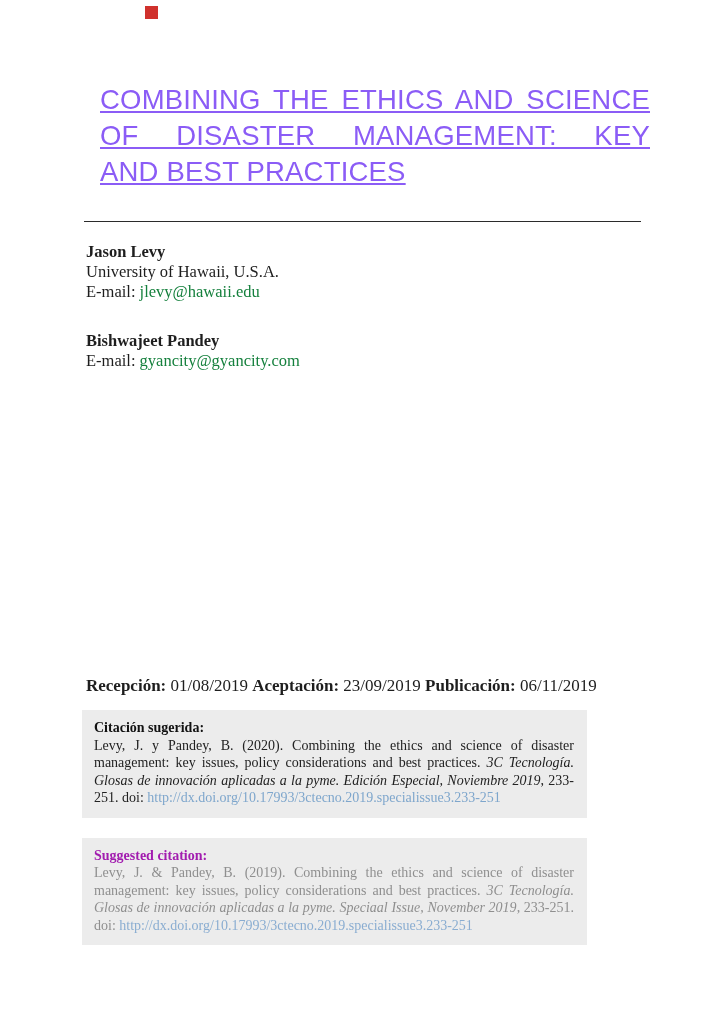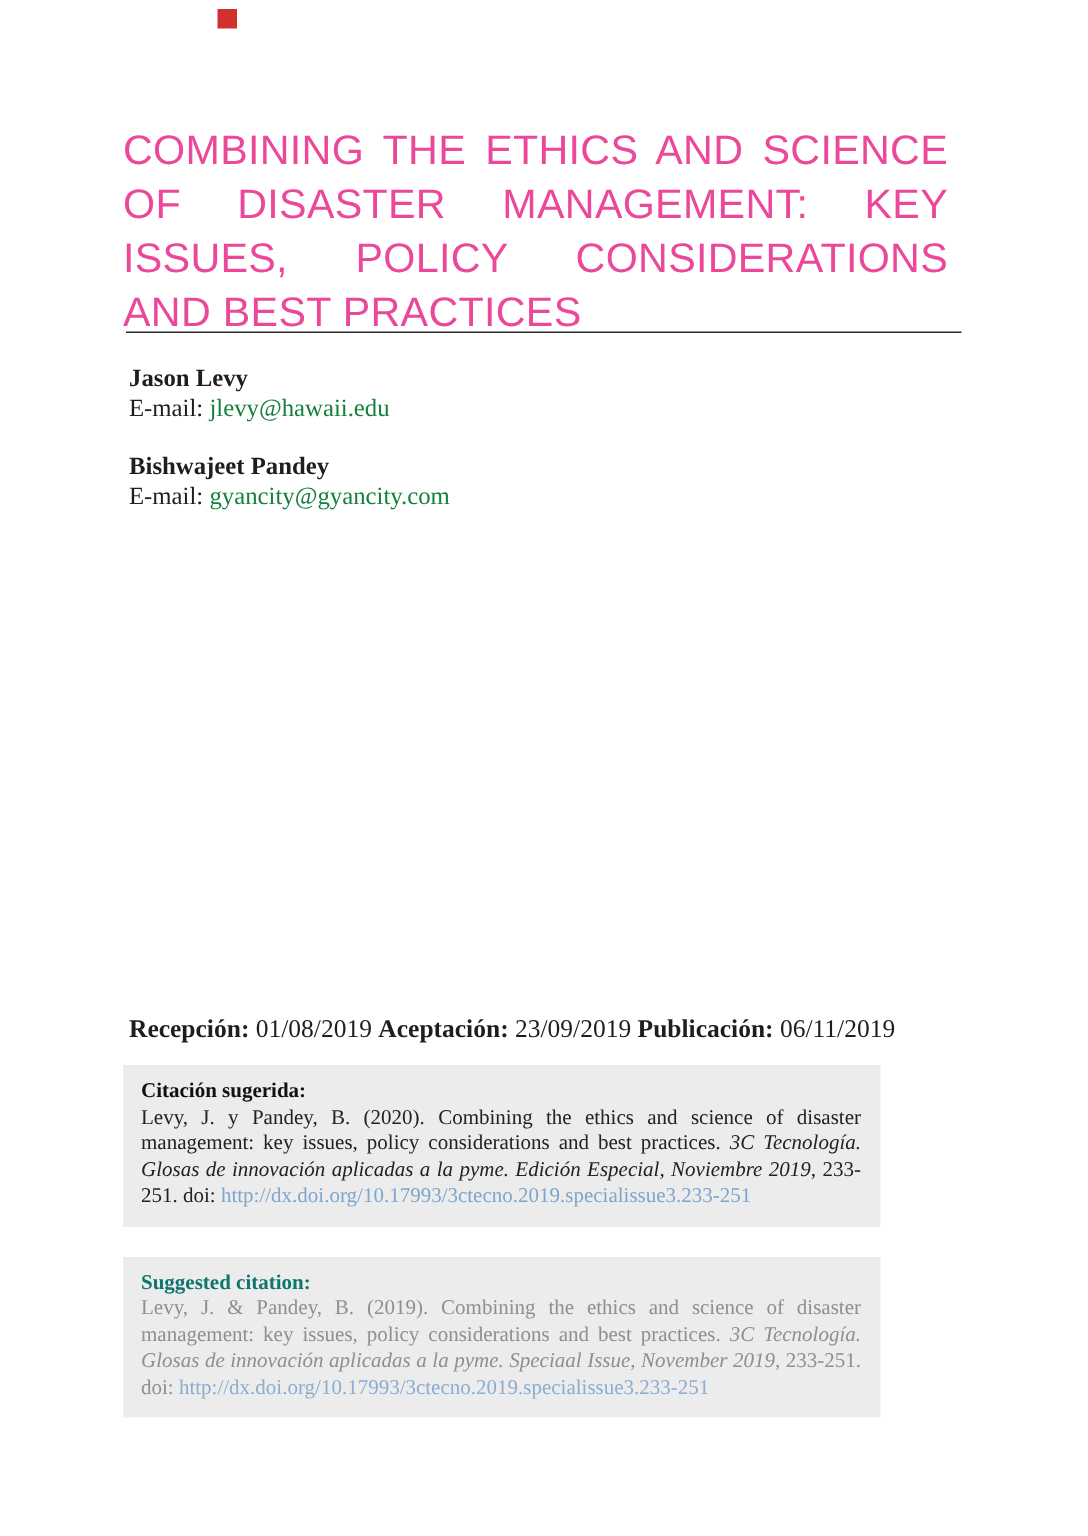--- a/index.html
+++ b/index.html
@@ -11,37 +11,37 @@
     overflow:hidden;
   }
   
   .brand{
     position:absolute;left:145px;top:6px;
     width:13px;height:13px;
     background:#d0312d;
   }
   
   .title{
-    position:absolute;left:82px;top:82px;width:550px;
+    position:absolute;left:100px;top:82px;width:550px;
     font-family:"Liberation Sans",sans-serif;
     font-size:27.5px;line-height:36px;
-    color:#ec4899;letter-spacing:0.2px;
+    color:#8b5cf6;letter-spacing:0.2px;text-decoration:underline;
   }
   .title .line{white-space:normal;}
   .title .just{text-align:justify;text-align-last:justify;}
   .rule{
     position:absolute;left:84px;top:221px;width:557px;height:0;
     border-top:1.6px solid #2b2b2b;
   }
   
   .authors{
     position:absolute;left:86px;top:242px;width:551px;
     font-size:16.5px;line-height:20px;color:#1e1e1e;
   }
-  .author + .author{margin-top:19px;}
+  .author + .author{margin-top:29px;}
   .author .name{font-weight:bold;}
   a.link{color:#15803d;text-decoration:none;cursor:pointer;}
   
   .dates{
     position:absolute;left:86px;top:676px;width:551px;
     text-align:left;font-size:17px;color:#1e1e1e;
   }
   .dates .lbl{font-weight:bold;}
   
   .citations{position:absolute;left:82px;top:710px;width:559px;}
@@ -50,41 +50,41 @@
     background:#ececec;
     padding:9px 13px 11px 12px;
     font-size:14px;line-height:17.5px;
     text-align:justify;color:#222222;
   }
   .cit .head{font-weight:bold;color:#111111;}
   .cit p{margin:0;}
   .cit i{font-style:italic;}
   .cit a.doi{color:#7ea6cc;text-decoration:none;word-break:break-all;cursor:pointer;}
   .cit.en{margin-top:20px;color:#8f8f8f;}
-  .cit.en .head{color:#0f766e;}
+  .cit.en .head{color:#a21caf;}
   .cit.en a.doi{color:#8aadd1;}
 </style>
 </head>
 <body>
 
 <div class="page">
 
   <div class="brand"></div>
 
   <div class="title">
     <div class="line just">COMBINING THE ETHICS AND SCIENCE</div>
     <div class="line just">OF DISASTER MANAGEMENT: KEY</div>
-    <div class="line just">ISSUES, POLICY CONSIDERATIONS</div>
     <div class="line">AND BEST PRACTICES</div>
   </div>
   <div class="rule"></div>
 
   <div class="authors">
     <div class="author">
       <div class="name">Jason Levy</div>
+      <div>University of Hawaii, U.S.A.</div>
       <div><span>E-mail: </span><a class="link">jlevy@hawaii.edu</a></div>
     </div>
     <div class="author">
       <div class="name">Bishwajeet Pandey</div>
       <div><span>E-mail: </span><a class="link">gyancity@gyancity.com</a></div>
     </div>
   </div>
 
   <div class="dates">
     <span class="lbl">Recepción:</span>

